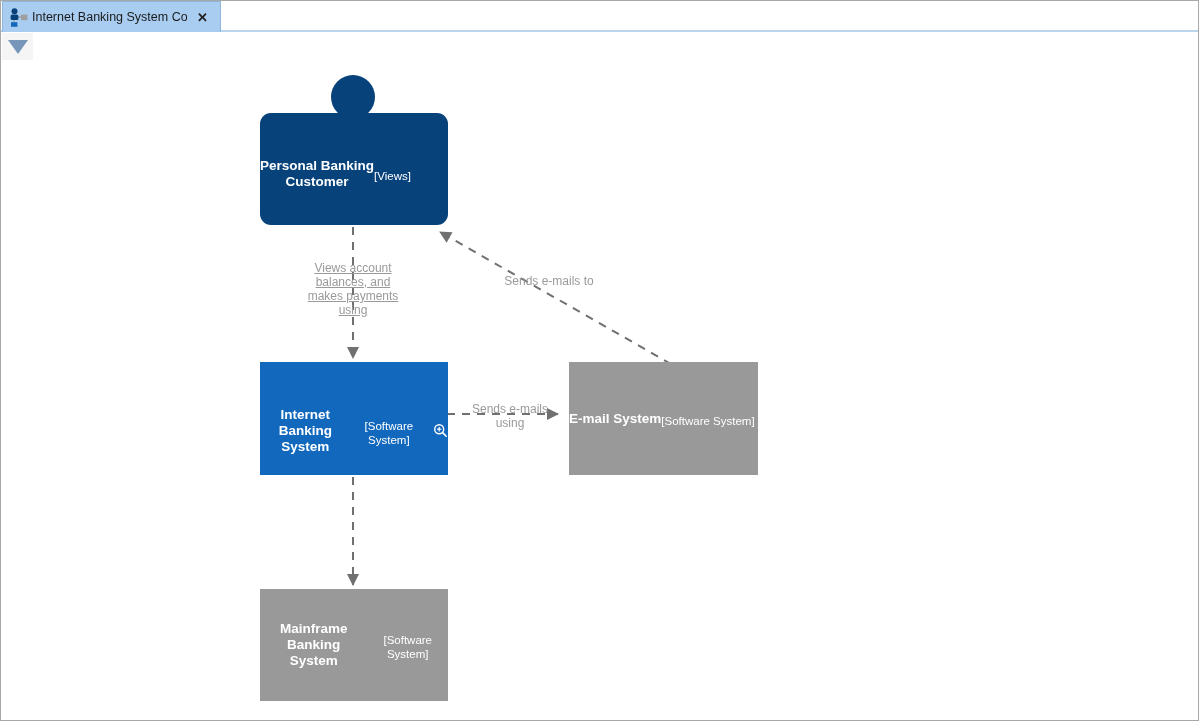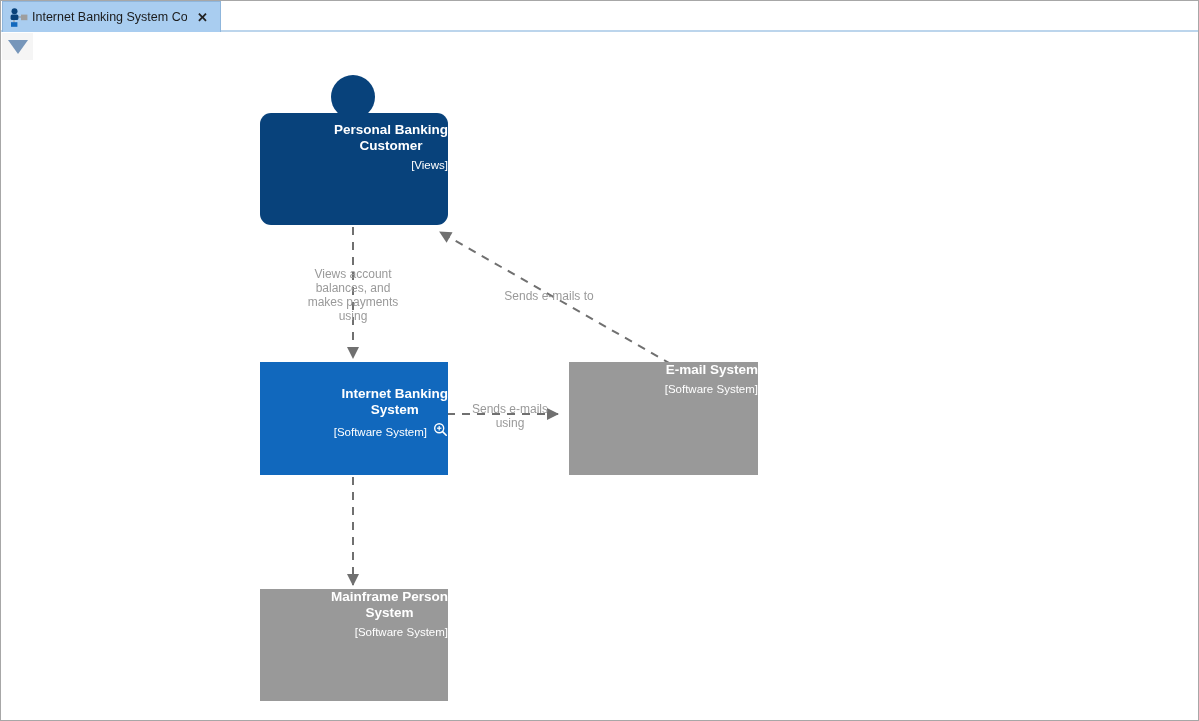--- a/index.html
+++ b/index.html
@@ -106,22 +106,22 @@
     color: #9a9a9a;
     white-space: pre-line;
   }
 
   
   .el {
     position: absolute;
     color: #ffffff;
     text-align: center;
     display: flex;
-    flex-direction: column;
-    align-items: flex-end;
+    flex-direction: row;
+    align-items: center;
     cursor: pointer;
   }
   .el-title {
     font-weight: bold;
     font-size: 13.5px;
     line-height: 16px;
     white-space: pre-line;
   }
   .el-sub {
     font-size: 11.5px;
@@ -186,26 +186,26 @@
         <marker id="arrowhead" markerUnits="userSpaceOnUse" markerWidth="14" markerHeight="14" refX="12" refY="7" orient="auto">
           <path d="M1,1 L13,7 L1,13 Z" fill="#707070"></path>
         </marker>
       </defs>
       <path class="rel" d="M351,195 L351,326"></path>
       <path class="rel" d="M669,332 L438,200"></path>
       <path class="rel" d="M445,382 L556,382"></path>
       <path class="rel" d="M351,445 L351,553"></path>
     </svg>
 
-    <div class="rel-label" style="left:271px; top:235px; width:160px;">Views account
+    <div class="rel-label" style="left:271px; top:229px; width:160px;text-decoration:underline;">Views account
 balances, and
 makes payments
 using</div>
 
-    <div class="rel-label" style="left:467px; top:257px; width:160px;">Sends e-mails to</div>
+    <div class="rel-label" style="left:467px; top:242px; width:160px;">Sends e-mails to</div>
 
     <div class="rel-label" style="left:428px; top:370px; width:160px;">Sends e-mails
 using</div>
 
 
     <div class="person-head" style="left:329px; top:43px;"></div>
 
     <div class="el person" style="left:258px; top:81px; width:188px; height:112px;">
       <div class="el-title">Personal Banking
 Customer</div>
@@ -227,19 +227,19 @@
         </span>
       </div>
     </div>
 
     <div class="el box-gray" style="left:567px; top:330px; width:189px; height:113px;">
       <div class="el-title">E-mail System</div>
       <div class="el-sub" style="margin-top:4px;">[Software System]</div>
     </div>
 
     <div class="el box-gray" style="left:258px; top:557px; width:188px; height:112px;">
-      <div class="el-title">Mainframe Person
+      <div class="el-title">Mainframe Banking
 System</div>
       <div class="el-sub" style="margin-top:4px;">[Software System]</div>
     </div>
 
   </div>
 </div>
 
 </body></html>

